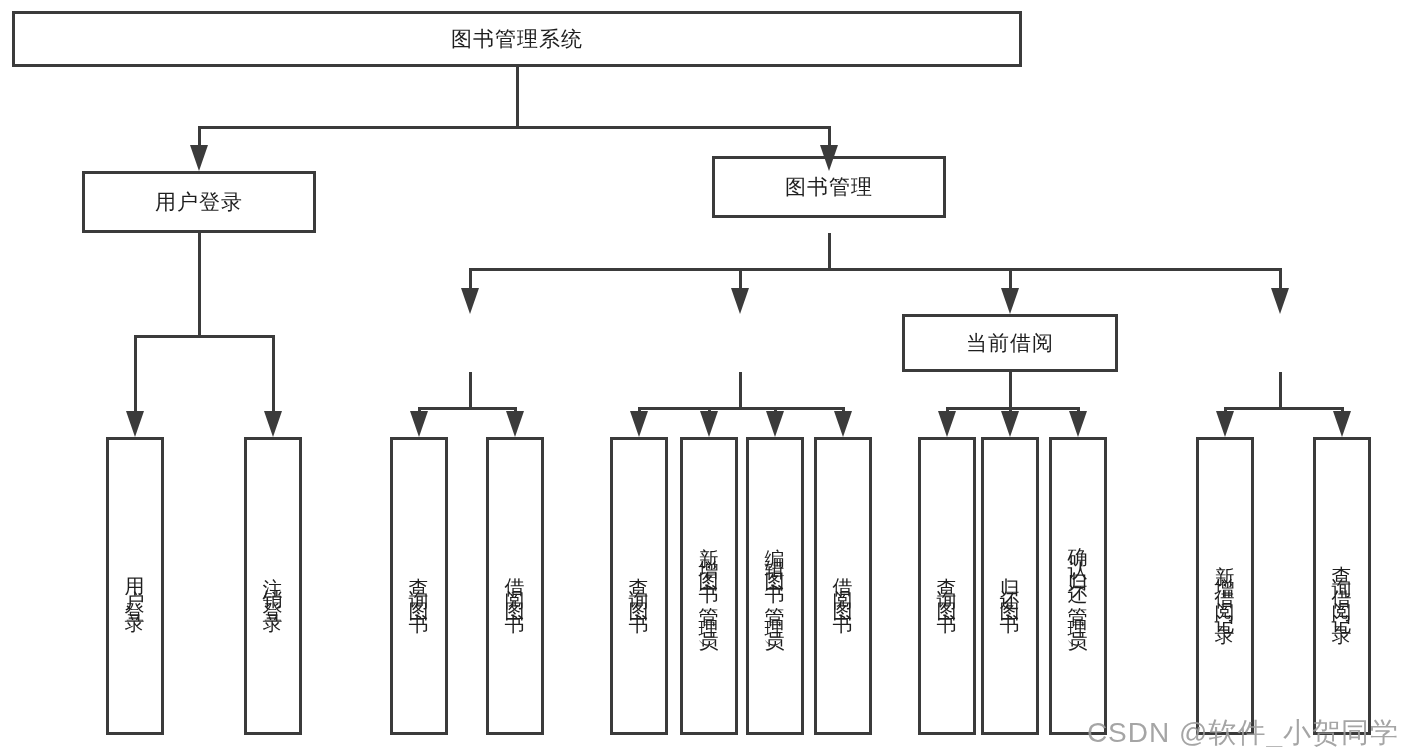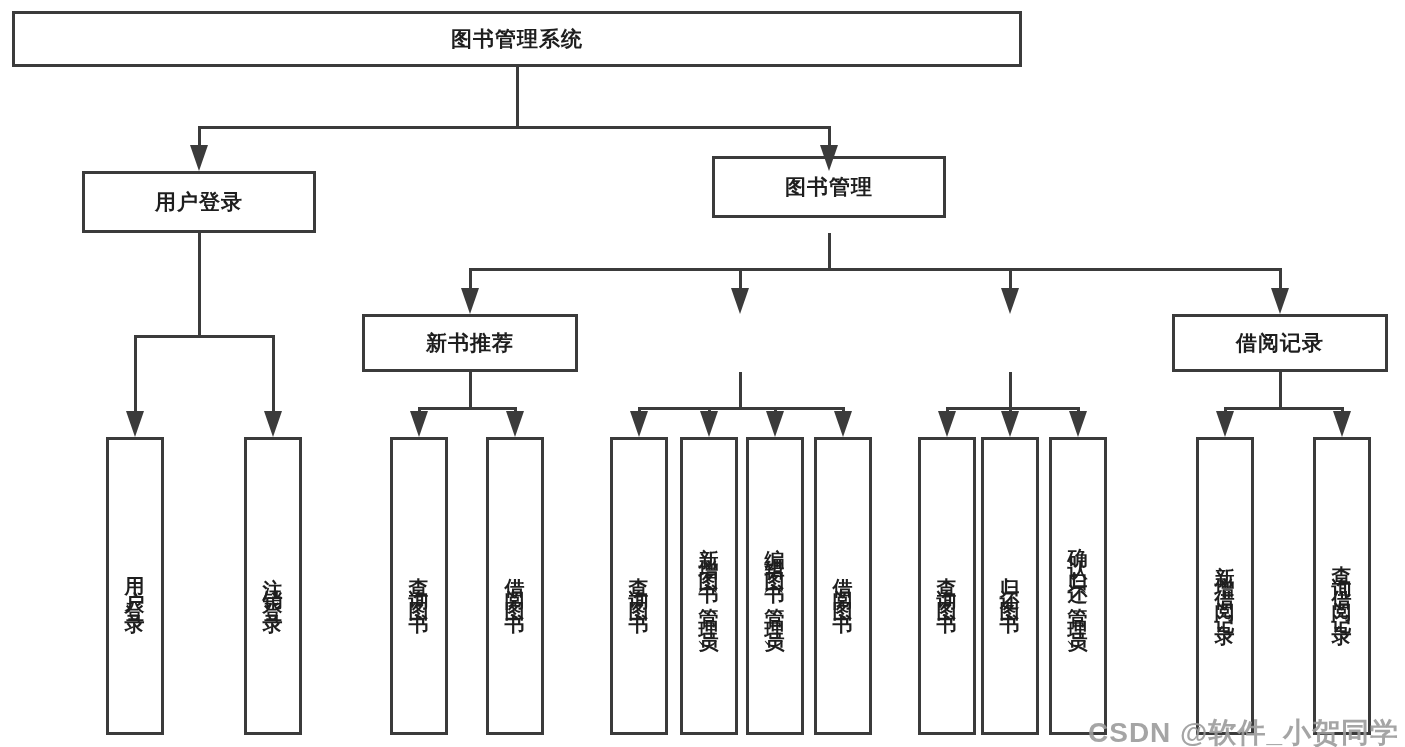--- a/index.html
+++ b/index.html
@@ -7,21 +7,20 @@
     --text:#1e1e1e;
     --bg:#ffffff;
     --wm:#9c9c9c;
   }
   html,body{margin:0;padding:0;background:var(--bg);}
   .canvas{
     position:relative;width:1405px;height:747px;background:var(--bg);
     overflow:hidden;
     font-family:"Liberation Sans","DejaVu Sans",sans-serif;
     color:var(--text);
-    font-weight:bold;
   }
   .box{
     position:absolute;background:#fff;border:3px solid var(--line);
     box-sizing:border-box;display:flex;align-items:center;justify-content:center;
   }
   .hbox span{
     font-size:21px;letter-spacing:1px;color:var(--text);white-space:nowrap;
   }
   .vbox span{
     writing-mode:vertical-rl;text-orientation:mixed;
@@ -49,29 +48,26 @@
   </div>
 
   <div class="box hbox" style="left:82px;top:171px;width:234px;height:62px">
     <span>用户登录</span>
   </div>
 
   <div class="box hbox" style="left:712px;top:156px;width:234px;height:62px">
     <span>图书管理</span>
   </div>
 
-  <div class="box hbox" style="left:362px;top:314px;width:216px;height:58px">
-    <span>新书推荐</span>
+
+
+  <div class="box hbox" style="left:902px;top:314px;width:216px;height:58px">
+    <span>当前借阅</span>
   </div>
 
-
-
-  <div class="box hbox" style="left:1172px;top:314px;width:216px;height:58px">
-    <span>借阅记录</span>
-  </div>
 
   <div class="box vbox" style="left:106px;top:437px;width:58px;height:298px">
     <span>用户登录</span>
   </div>
   <div class="box vbox" style="left:244px;top:437px;width:58px;height:298px">
     <span>注销登录</span>
   </div>
 
   <div class="box vbox" style="left:390px;top:437px;width:58px;height:298px">
     <span>查询图书</span>

